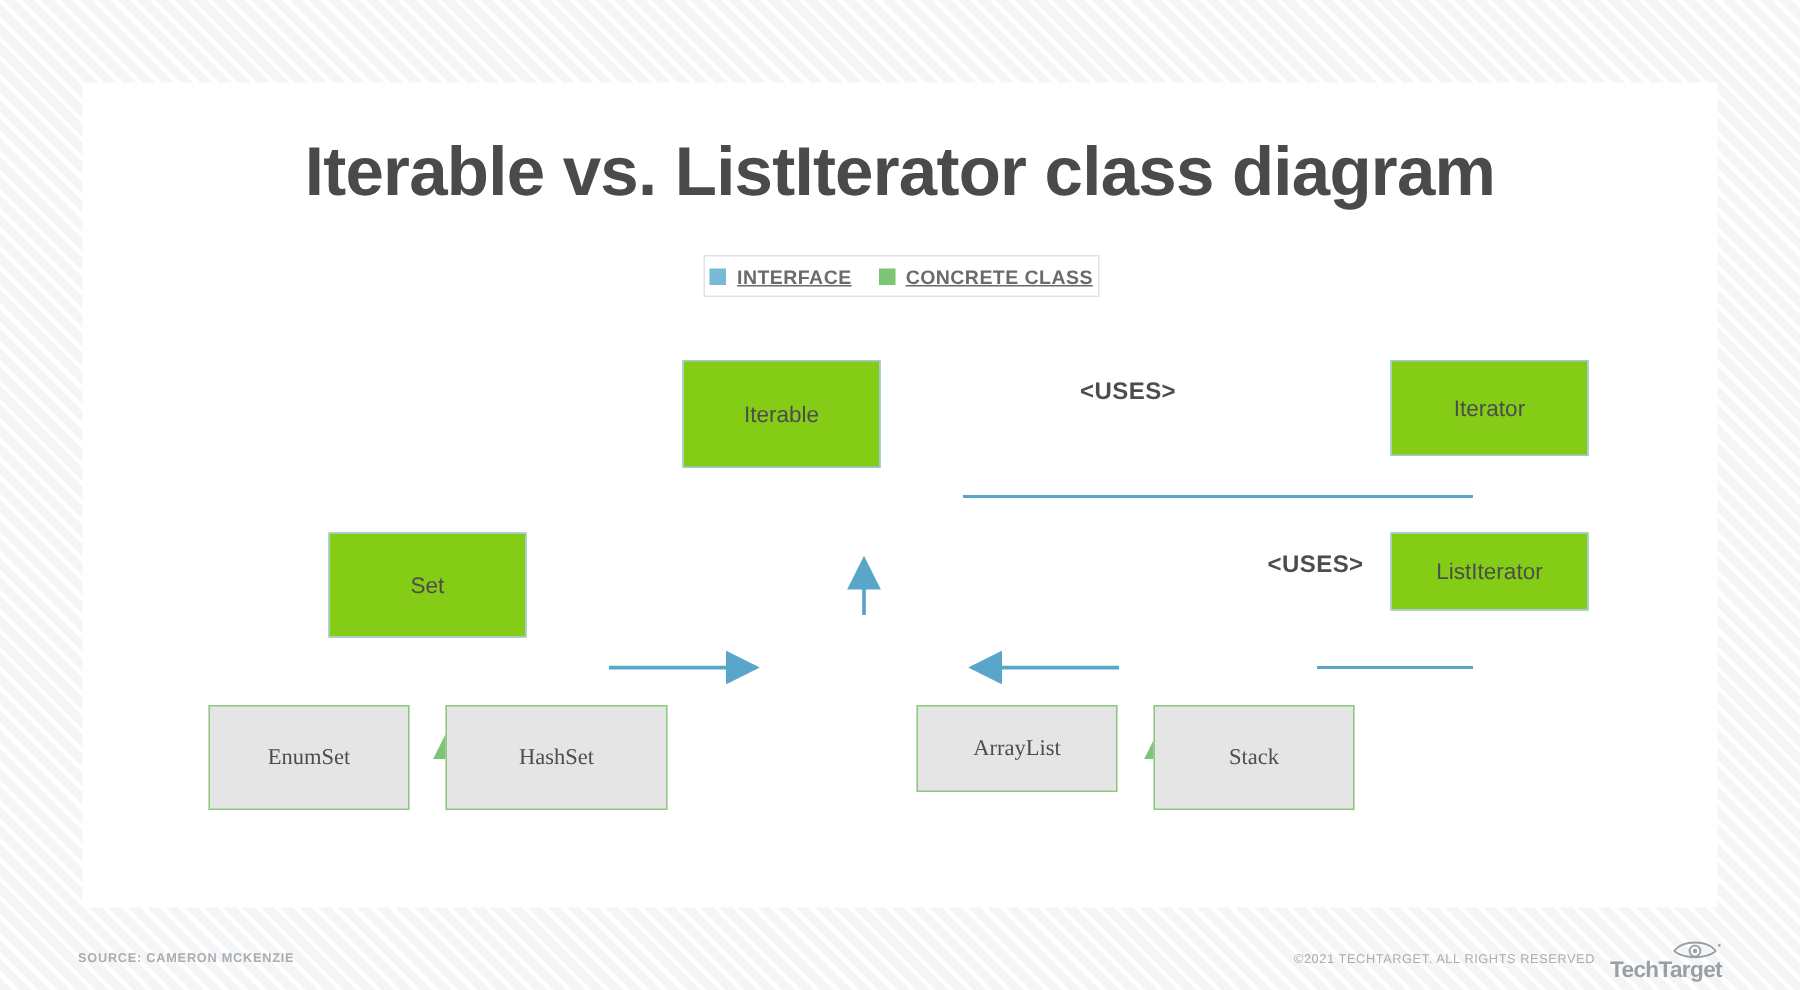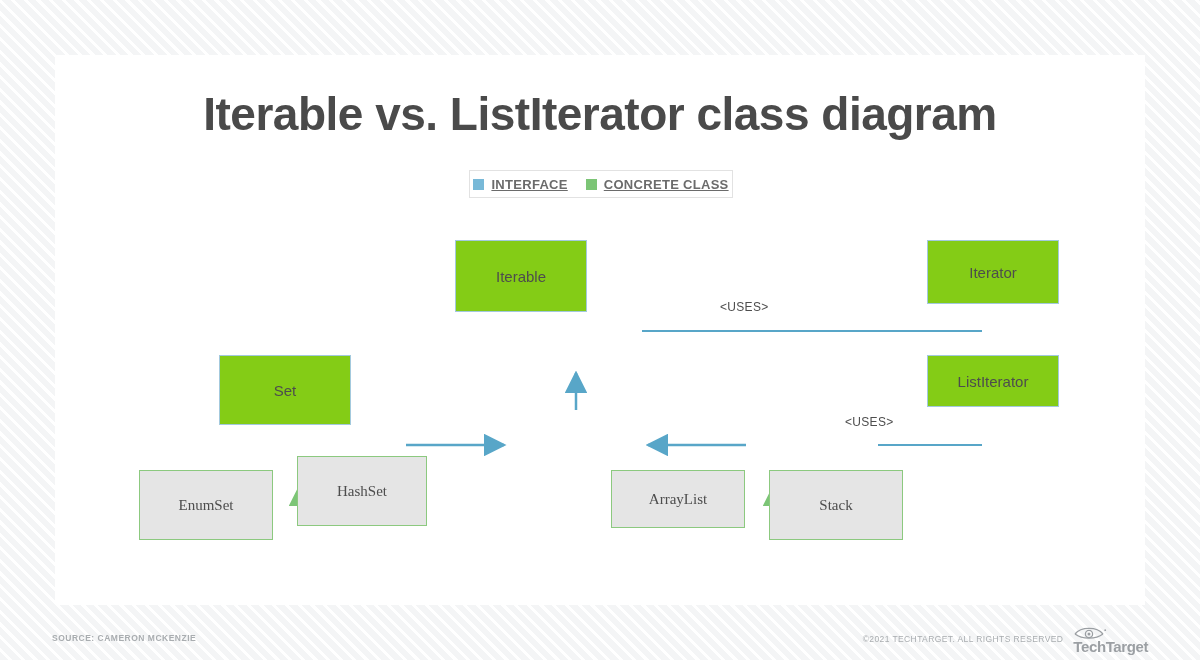--- a/index.html
+++ b/index.html
@@ -99,26 +99,25 @@
     background: #84cc16;
     border: 1px solid #a3c9dd;
   }
   .node.concrete {
     background: #e5e5e5;
     border: 1px solid #8cc97f;
     font-family: Liberation Serif, serif;
   }
   .edge-label {
     position: absolute;
-    font-size: 12px;
-    font-weight: normal;
+    font-size: 16px;
+    font-weight: bold;
     color: #4d4d4d;
     letter-spacing: 0.3px;
     white-space: nowrap;
-    margin-top: 47px;
   }
   svg.wires {
     position: absolute;
     left: 0;
     top: 0;
     width: 1090px;
     height: 550px;
     overflow: visible;
   }
 
@@ -143,21 +142,21 @@
   .footer-copy {
     font-size: 8.5px;
     font-weight: normal;
     color: #a9adb0;
     letter-spacing: 0.4px;
     padding-bottom: 2px;
   }
   .tt-logo {
     display: flex;
     flex-direction: column;
-    align-items: flex-start;
+    align-items: flex-end;
     line-height: 1;
   }
   .tt-word {
     font-size: 15px;
     font-weight: bold;
     color: #9b9fa3;
     letter-spacing: -0.4px;
   }
 </style>
 </head>
@@ -211,21 +210,21 @@
         <line x1="797" y1="470" x2="797" y2="431" stroke="#7cc576" stroke-width="2.5" marker-end="url(#arrowGreen)"></line>
       </svg>
 
       <div class="node iface" style="left:400px;top:185px;width:132px;height:72px">Iterable</div>
       <div class="node iface" style="left:872px;top:185px;width:132px;height:64px">Iterator</div>
 
       <div class="node iface" style="left:164px;top:300px;width:132px;height:70px">Set</div>
       <div class="node iface" style="left:872px;top:300px;width:132px;height:52px">ListIterator</div>
 
       <div class="node concrete" style="left:84px;top:415px;width:134px;height:70px">EnumSet</div>
-      <div class="node concrete" style="left:242px;top:401px;width:130px;height:70px">HashSet</div>
+      <div class="node concrete" style="left:242px;top:415px;width:148px;height:70px">HashSet</div>
       <div class="node concrete" style="left:556px;top:415px;width:134px;height:58px">ArrayList</div>
       <div class="node concrete" style="left:714px;top:415px;width:134px;height:70px">Stack</div>
 
       <div class="edge-label" style="left:665px;top:198px">&lt;USES&gt;</div>
       <div class="edge-label" style="left:790px;top:313px">&lt;USES&gt;</div>
 
     </div>
   </div>
 
   <div class="footer-source">SOURCE: CAMERON MCKENZIE</div>

